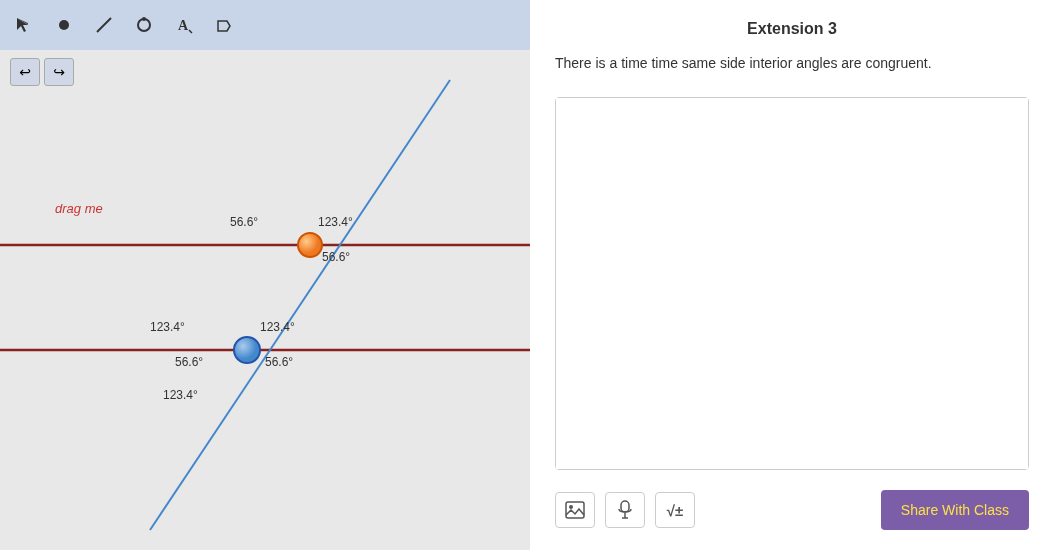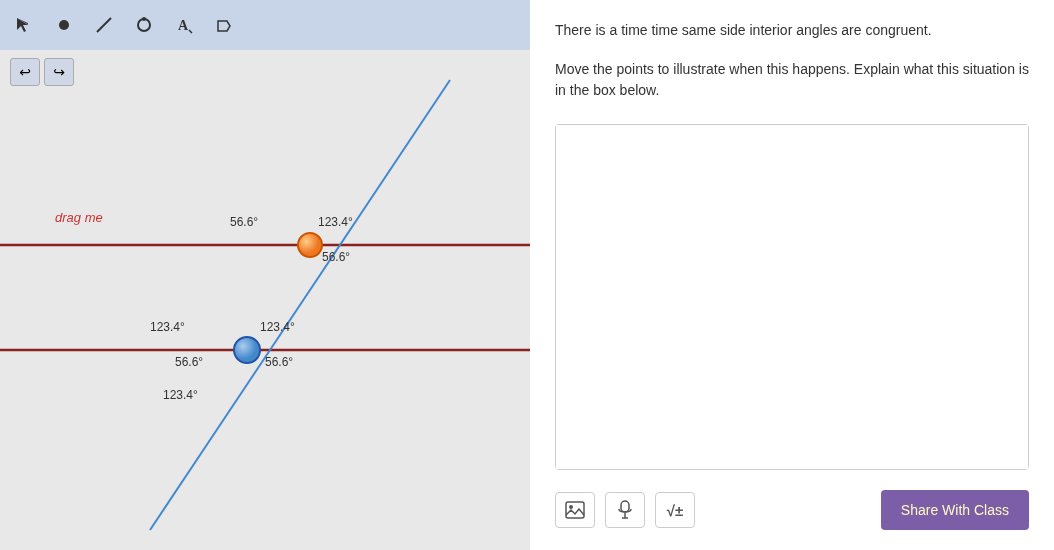--- a/index.html
+++ b/index.html
@@ -148,21 +148,21 @@
       display: flex;
       align-items: center;
       justify-content: center;
       cursor: pointer;
       font-size: 16px;
     }
 
     .share-btn {
       margin-left: auto;
       background: #7b5ea7;
-      color: #fef9c3;
+      color: #fde047;
       border: none;
       border-radius: 4px;
       padding: 12px 20px;
       font-size: 14px;
       cursor: pointer;
       font-weight: 500;
     }
   </style>
 </head>
 <body>
@@ -228,21 +228,21 @@
           <stop offset="0%" stop-color="#ffcc88"></stop>
           <stop offset="100%" stop-color="#ee7722"></stop>
         </radialGradient>
         <radialGradient id="blueGrad" cx="35%" cy="35%">
           <stop offset="0%" stop-color="#aaccee"></stop>
           <stop offset="100%" stop-color="#4488cc"></stop>
         </radialGradient>
       </defs>
     </svg>
 
-    <div class="angle-label drag-me-label" style="top:160px; left:55px; color:#cc3333; font-style:italic; font-size:13px;">drag me</div>
+    <div class="angle-label drag-me-label" style="top:151px; left:55px; color:#cc3333; font-style:italic; font-size:13px;">drag me</div>
 
     <div class="angle-label" style="top:165px; left:230px; font-size:12px; color:#333;">56.6°</div>
 
     <div class="angle-label" style="top:165px; left:318px; font-size:12px; color:#333;">123.4°</div>
 
     <div class="angle-label" style="top:200px; left:322px; font-size:12px; color:#333;">56.6°</div>
 
     <div class="angle-label" style="top:270px; left:150px; font-size:12px; color:#333;">123.4°</div>
 
     <div class="angle-label" style="top:270px; left:260px; font-size:12px; color:#333;">123.4°</div>
@@ -250,24 +250,24 @@
     <div class="angle-label" style="top:305px; left:175px; font-size:12px; color:#333;">56.6°</div>
 
     <div class="angle-label" style="top:305px; left:265px; font-size:12px; color:#333;">56.6°</div>
 
     <div class="angle-label" style="top:338px; left:163px; font-size:12px; color:#333;">123.4°</div>
   </div>
 </div>
 
 <div class="right-panel">
 
+  <div class="extension-title">Extension 3</div>
 
   <p class="instruction-text">There is a time time same side interior angles are congruent.</p>
 
-  <p class="instruction-text" style="margin-top:10px;">Move the points to illustrate when this happens. Explain what this situation is in the box below.</p>
 
   <div class="answer-box">
     <textarea style="width: 100%; height: 100%; border: none; resize: none; outline: none; padding: 8px; font-size: 13px; font-family: Arial, sans-serif; color: rgb(51, 51, 51);"></textarea>
   </div>
 
   <div class="bottom-toolbar">
 
     <button class="tool-btn" title="Insert Image">
       <svg width="20" height="18" viewBox="0 0 20 18">
         <rect x="1" y="1" width="18" height="16" rx="2" ry="2" fill="none" stroke="#555" stroke-width="1.5"></rect>

